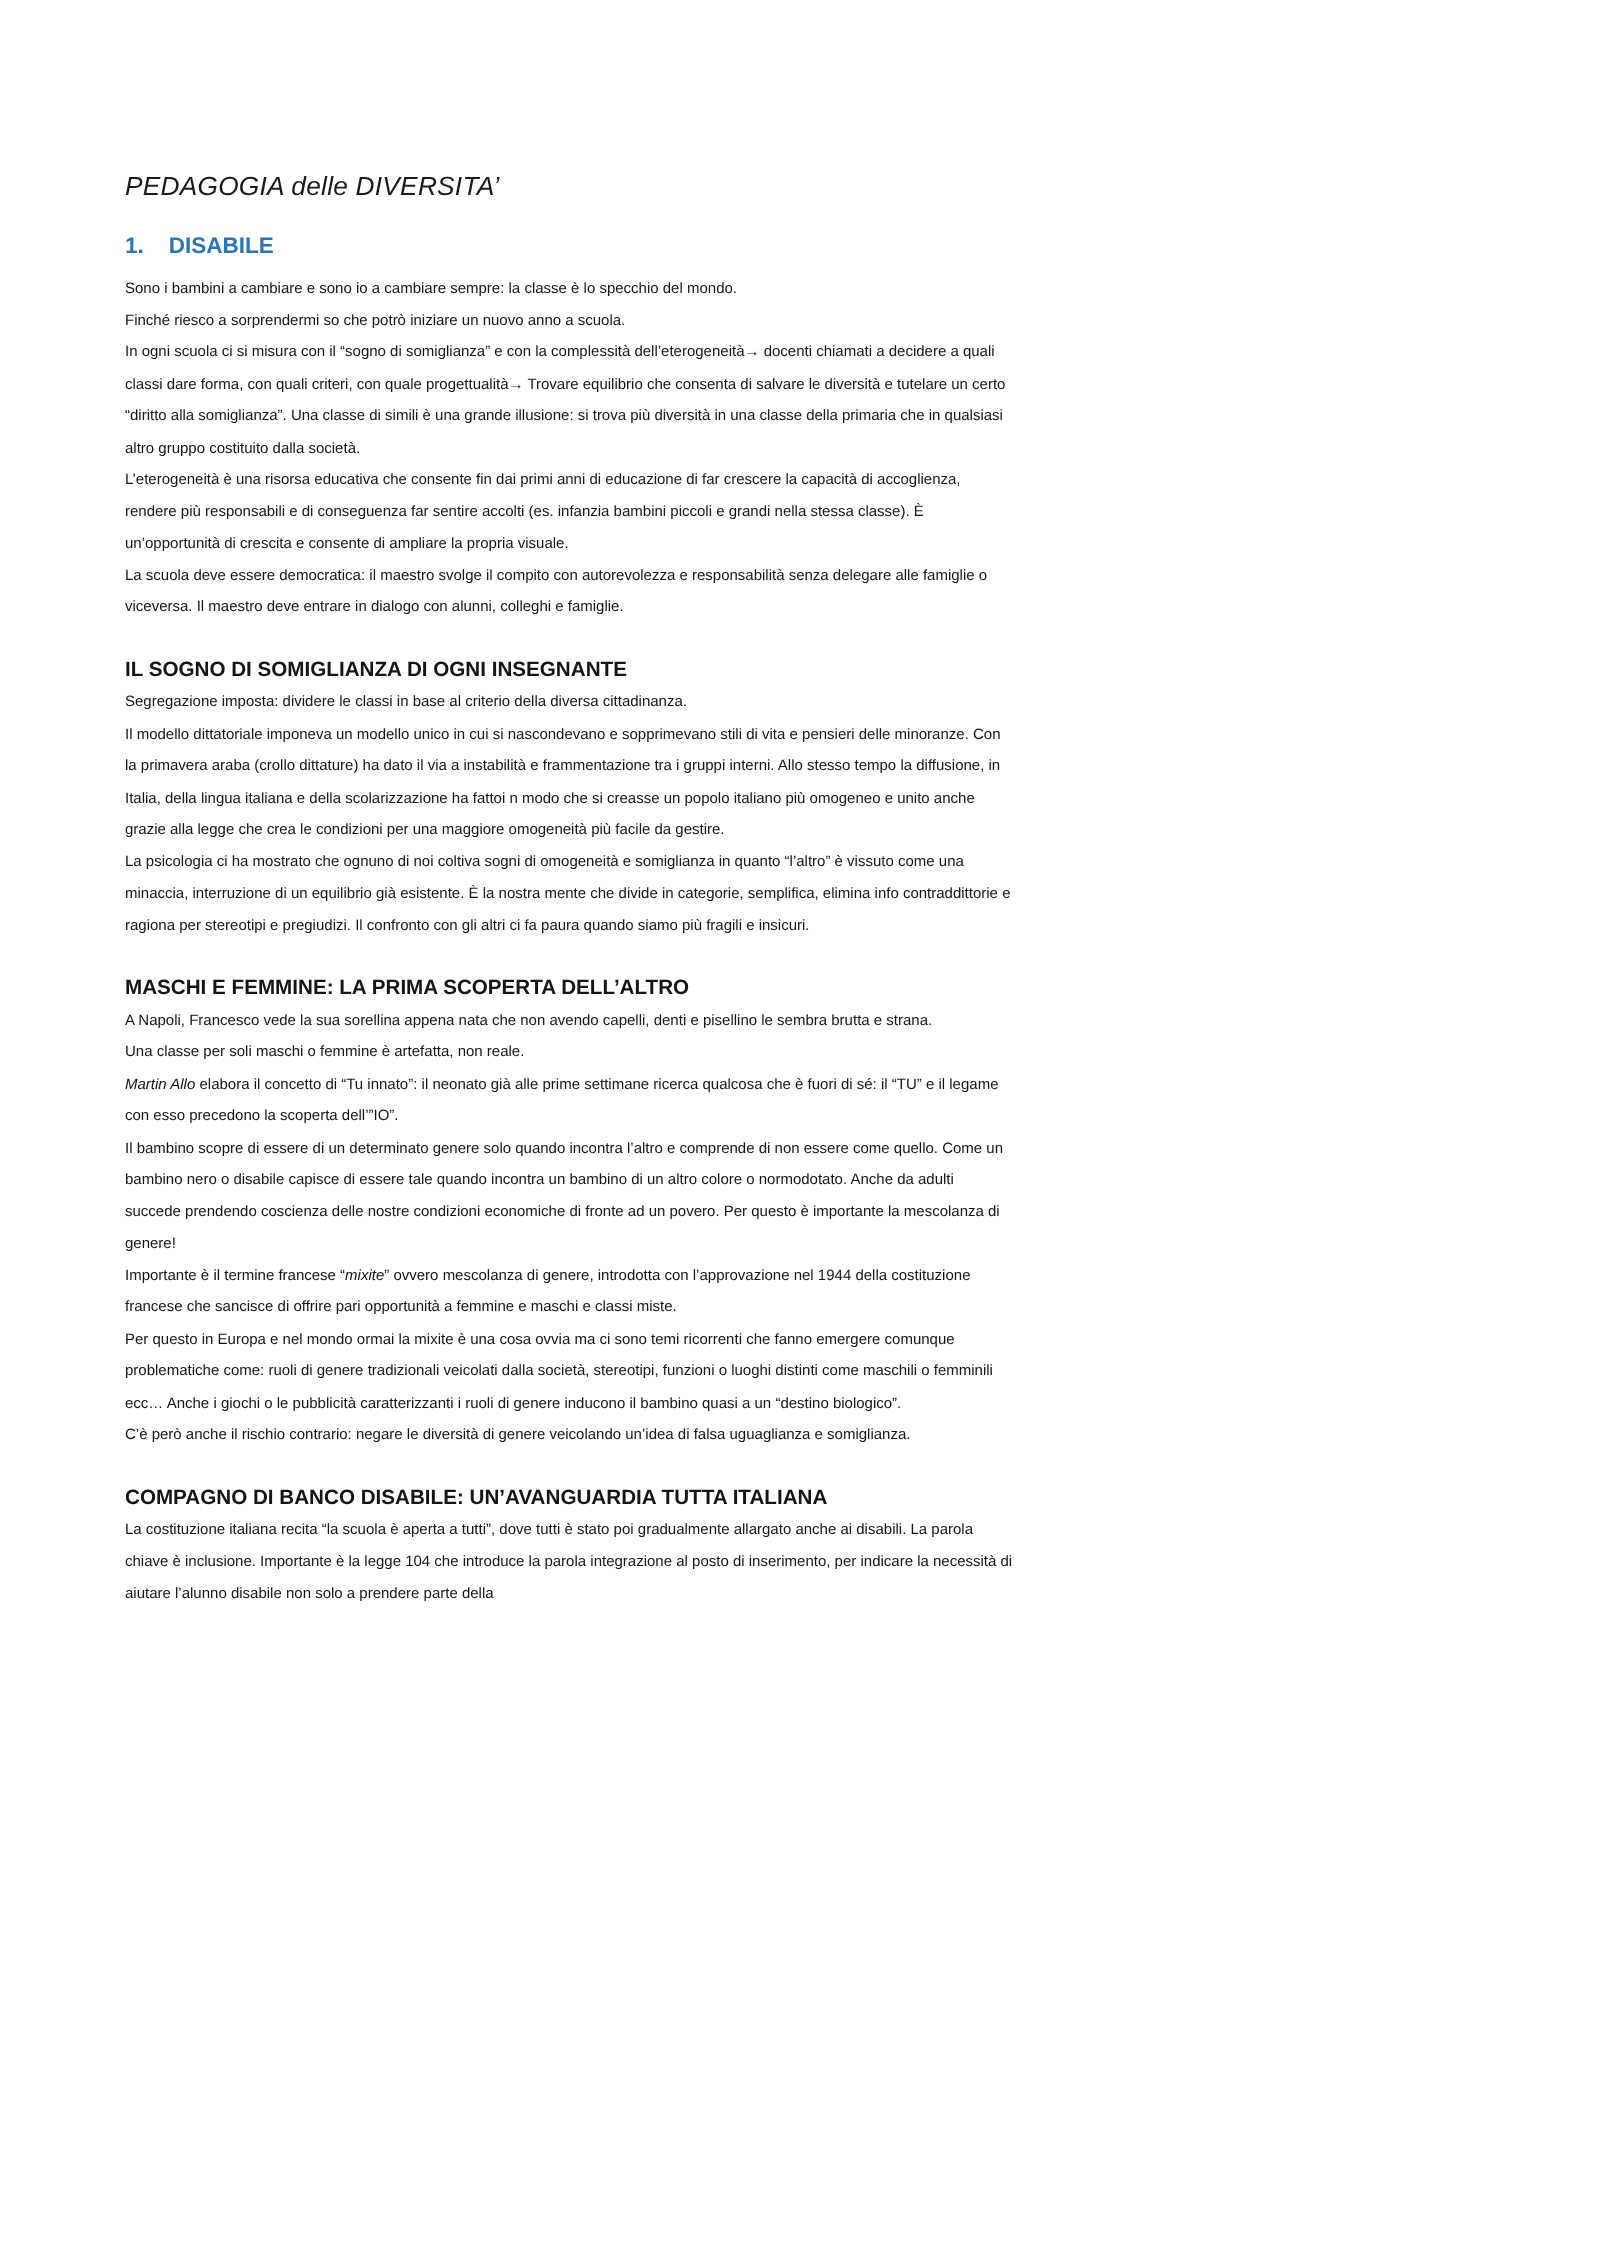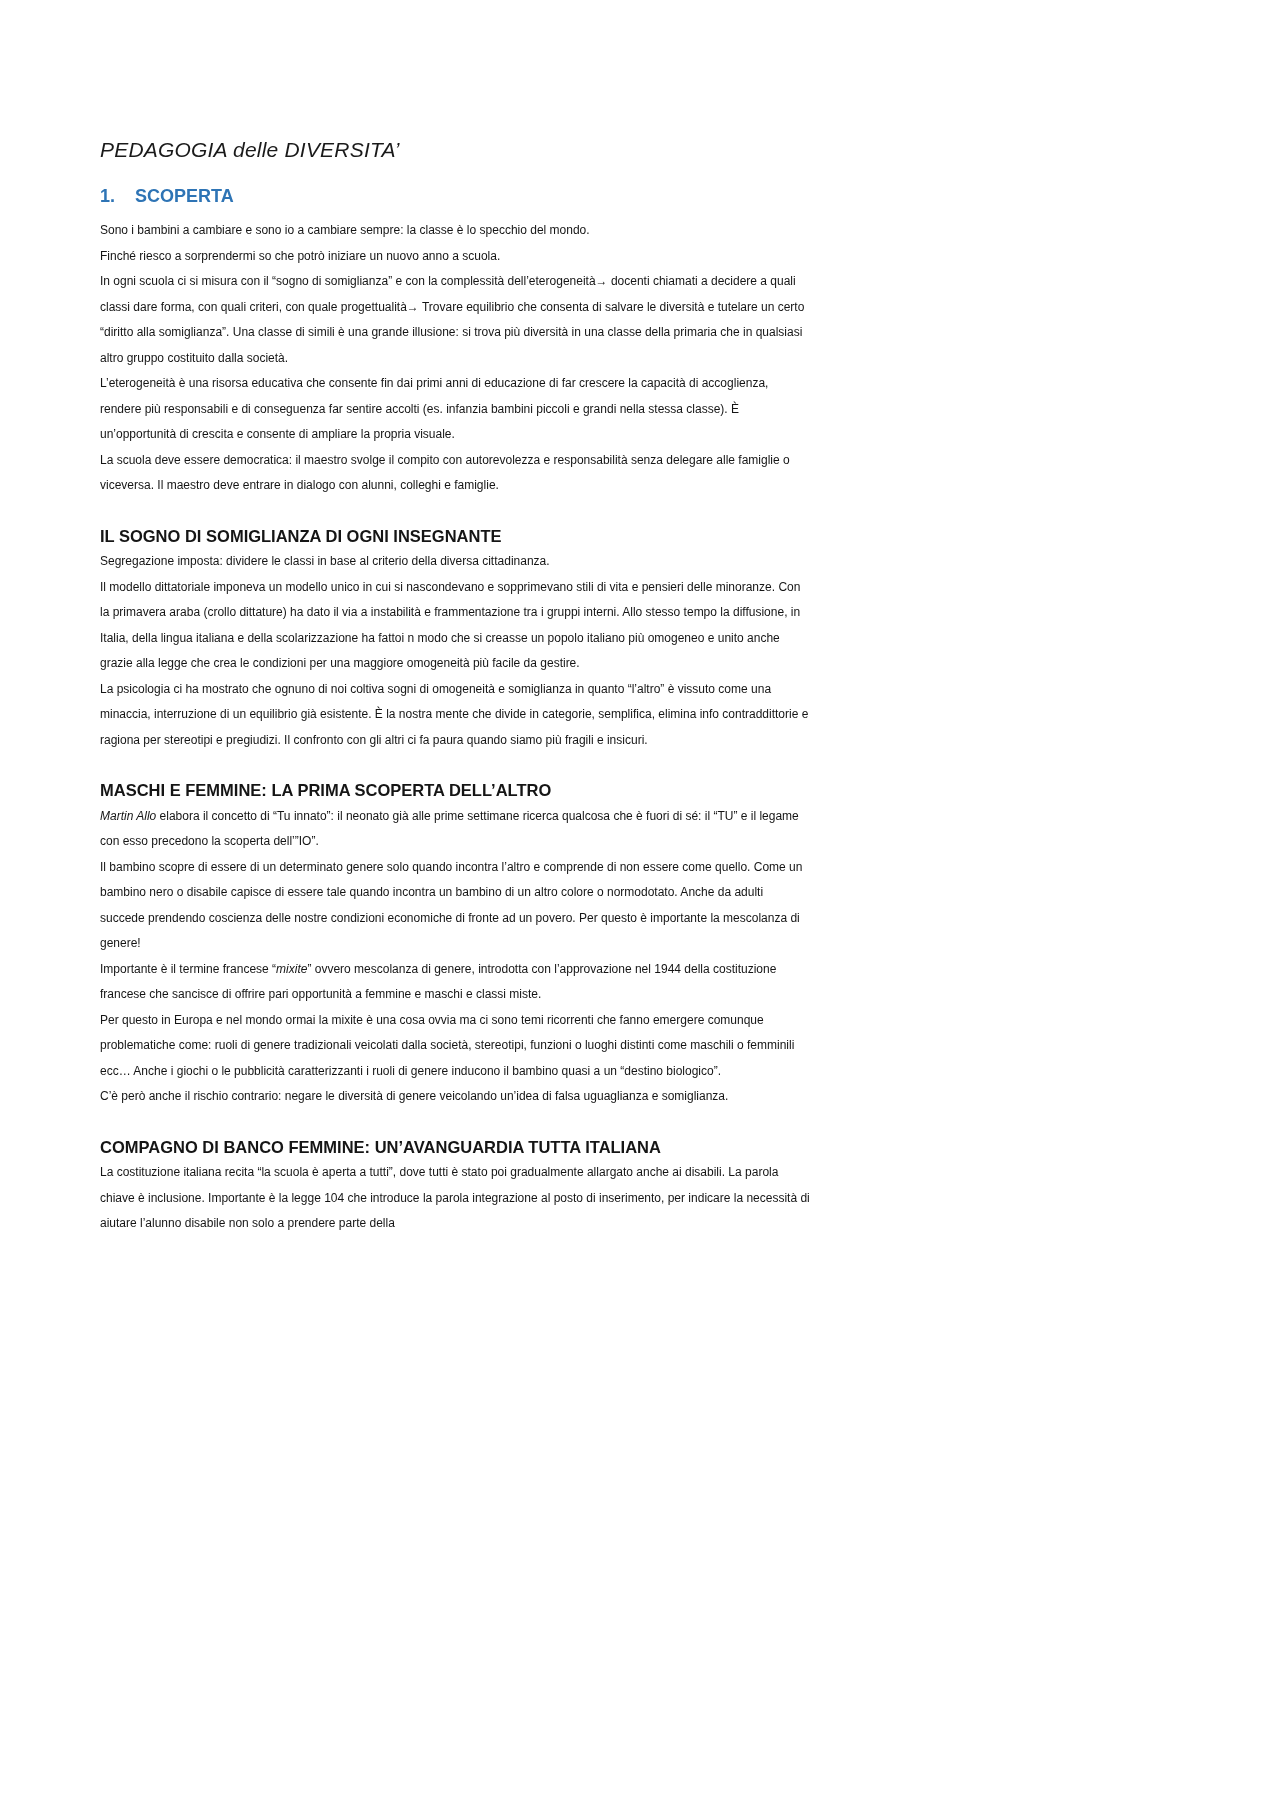--- a/index.html
+++ b/index.html
@@ -46,37 +46,39 @@
 </style>
 </head>
 <body>
 
 <div class="page">
 
   <h1 class="doc-title">PEDAGOGIA delle DIVERSITA’</h1>
 
   <h2 class="chapter-heading">
     <span class="num">1.</span>
-    <span>SCOPERTA</span>
+    <span>DISABILE</span>
   </h2>
 
   <p class="body">Sono i bambini a cambiare e sono io a cambiare sempre: la classe è lo specchio del mondo.
 Finché riesco a sorprendermi so che potrò iniziare un nuovo anno a scuola.
 In ogni scuola ci si misura con il “sogno di somiglianza” e con la complessità dell’eterogeneità→ docenti chiamati a decidere a quali classi dare forma, con quali criteri, con quale progettualità→ Trovare equilibrio che consenta di salvare le diversità e tutelare un certo “diritto alla somiglianza”. Una classe di simili è una grande illusione: si trova più diversità in una classe della primaria che in qualsiasi altro gruppo costituito dalla società.
 L’eterogeneità è una risorsa educativa che consente fin dai primi anni di educazione di far crescere la capacità di accoglienza, rendere più responsabili e di conseguenza far sentire accolti (es. infanzia bambini piccoli e grandi nella stessa classe). È un’opportunità di crescita e consente di ampliare la propria visuale.
 La scuola deve essere democratica: il maestro svolge il compito con autorevolezza e responsabilità senza delegare alle famiglie o viceversa. Il maestro deve entrare in dialogo con alunni, colleghi e famiglie.</p>
 
   <h3 class="sub">IL SOGNO DI SOMIGLIANZA DI OGNI INSEGNANTE</h3>
   <p class="body">Segregazione imposta: dividere le classi in base al criterio della diversa cittadinanza.
 Il modello dittatoriale imponeva un modello unico in cui si nascondevano e sopprimevano stili di vita e pensieri delle minoranze. Con la primavera araba (crollo dittature) ha dato il via a instabilità e frammentazione tra i gruppi interni. Allo stesso tempo la diffusione, in Italia, della lingua italiana e della scolarizzazione ha fattoi n modo che si creasse un popolo italiano più omogeneo e unito anche grazie alla legge che crea le condizioni per una maggiore omogeneità più facile da gestire.
 La psicologia ci ha mostrato che ognuno di noi coltiva sogni di omogeneità e somiglianza in quanto “l’altro” è vissuto come una minaccia, interruzione di un equilibrio già esistente. È la nostra mente che divide in categorie, semplifica, elimina info contraddittorie e ragiona per stereotipi e pregiudizi. Il confronto con gli altri ci fa paura quando siamo più fragili e insicuri.</p>
 
   <h3 class="sub">MASCHI E FEMMINE: LA PRIMA SCOPERTA DELL’ALTRO</h3>
-  <p class="body"><span class="it">Martin Allo</span><span> elabora il concetto di “Tu innato”: il neonato già alle prime settimane ricerca qualcosa che è fuori di sé: il “TU” e il legame con esso precedono la scoperta dell’”IO”.
+  <p class="body"><span>A Napoli, Francesco vede la sua sorellina appena nata che non avendo capelli, denti e pisellino le sembra brutta e strana.
+Una classe per soli maschi o femmine è artefatta, non reale.
+</span><span class="it">Martin Allo</span><span> elabora il concetto di “Tu innato”: il neonato già alle prime settimane ricerca qualcosa che è fuori di sé: il “TU” e il legame con esso precedono la scoperta dell’”IO”.
 Il bambino scopre di essere di un determinato genere solo quando incontra l’altro e comprende di non essere come quello. Come un bambino nero o disabile capisce di essere tale quando incontra un bambino di un altro colore o normodotato. Anche da adulti succede prendendo coscienza delle nostre condizioni economiche di fronte ad un povero. Per questo è importante la mescolanza di genere!
 Importante è il termine francese “</span><span class="it">mixite</span><span>” ovvero mescolanza di genere, introdotta con l’approvazione nel 1944 della costituzione francese che sancisce di offrire pari opportunità a femmine e maschi e classi miste.
 Per questo in Europa e nel mondo ormai la mixite è una cosa ovvia ma ci sono temi ricorrenti che fanno emergere comunque problematiche come: ruoli di genere tradizionali veicolati dalla società, stereotipi, funzioni o luoghi distinti come maschili o femminili ecc… Anche i giochi o le pubblicità caratterizzanti i ruoli di genere inducono il bambino quasi a un “destino biologico”.
 C’è però anche il rischio contrario: negare le diversità di genere veicolando un’idea di falsa uguaglianza e somiglianza.</span></p>
 
-  <h3 class="sub">COMPAGNO DI BANCO FEMMINE: UN’AVANGUARDIA TUTTA ITALIANA</h3>
+  <h3 class="sub">COMPAGNO DI BANCO DISABILE: UN’AVANGUARDIA TUTTA ITALIANA</h3>
   <p class="body">La costituzione italiana recita “la scuola è aperta a tutti”, dove tutti è stato poi gradualmente allargato anche ai disabili. La parola chiave è inclusione. Importante è la legge 104 che introduce la parola integrazione al posto di inserimento, per indicare la necessità di aiutare l’alunno disabile non solo a prendere parte della</p>
 
 </div>
 
 </body></html>

